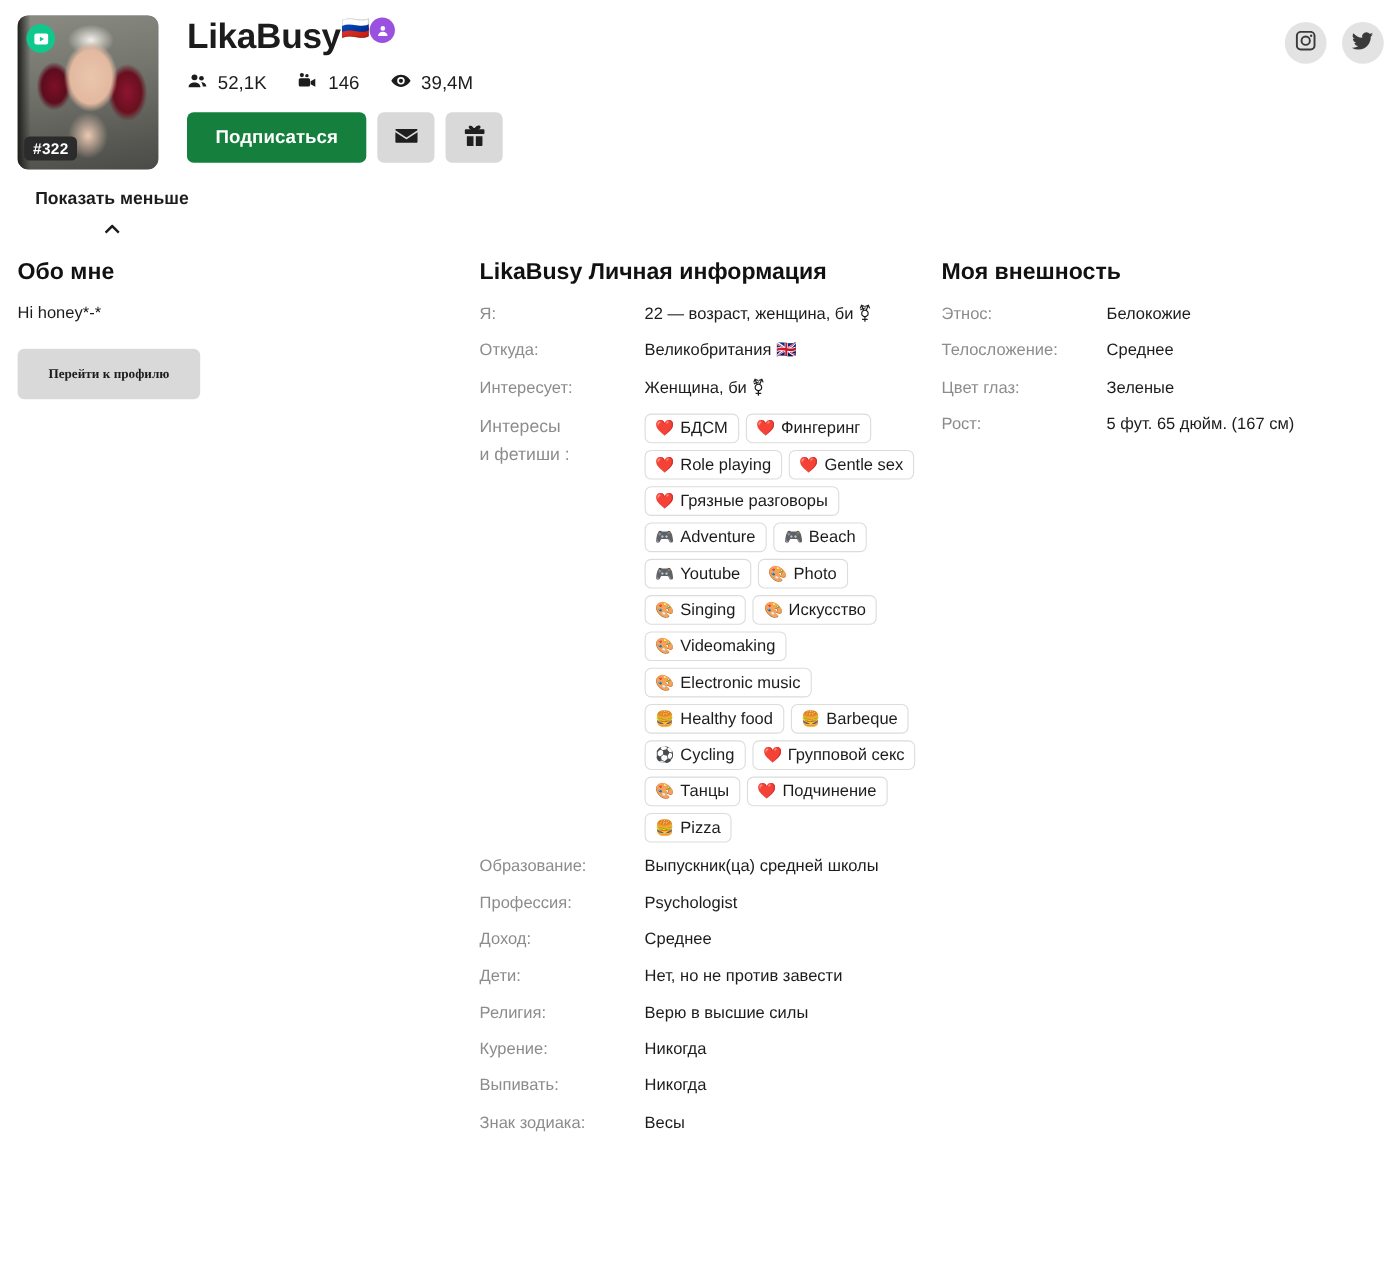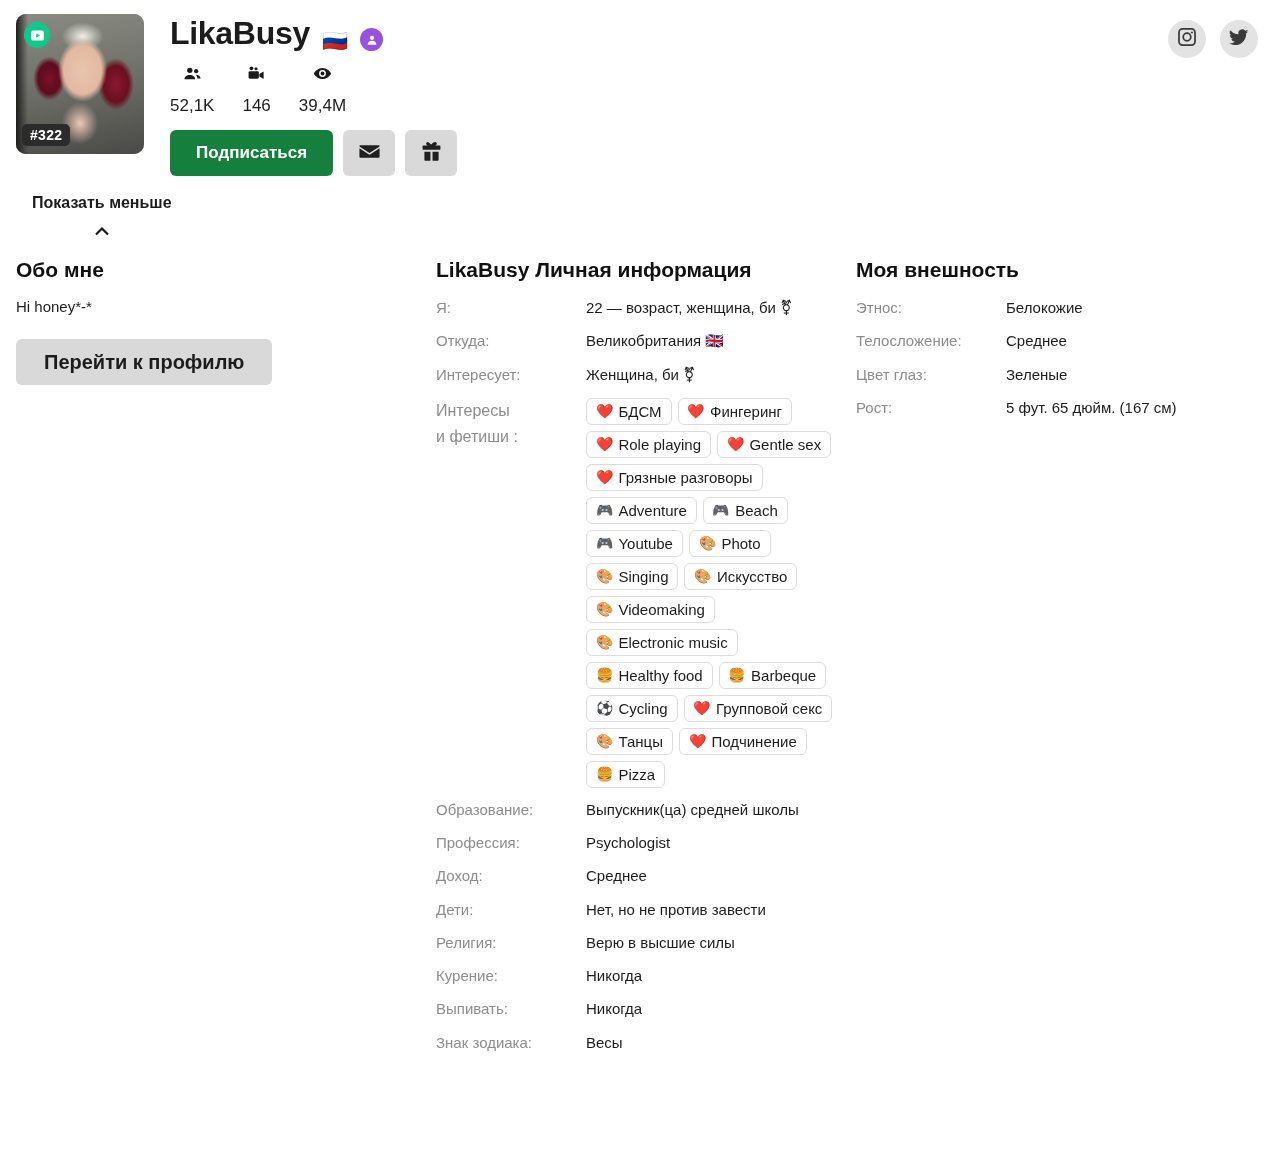--- a/index.html
+++ b/index.html
@@ -47,34 +47,34 @@
   .play-badge svg { width: 15px; height: 15px; }
   .rank-badge {
     position: absolute; left: 6px; bottom: 8px;
     background: #2b2b2b; color: #fff;
     font-size: 14px; font-weight: 700;
     padding: 3px 8px; border-radius: 5px;
     letter-spacing: .3px;
   }
 
   .head-main { margin-left: 26px; padding-top: 2px; }
-  .name-row { display: flex; align-items: flex-end; gap: 12px; }
+  .name-row { display: flex; align-items: flex-start; gap: 0; }
   .profile-name {
     font-size: 32px; font-weight: 700; color: #1c1c1c;
     letter-spacing: -.3px; line-height: 1.1;
   }
   .flag-emoji { font-size: 21px; line-height: 1; }
   .verified-badge {
     width: 23px; height: 23px; border-radius: 50%;
     background: #9b51e0; display: flex; align-items: center; justify-content: center;
   }
   .verified-badge svg { width: 14px; height: 14px; }
 
   .stats-row { display: flex; align-items: center; gap: 28px; margin-top: 13px; }
-  .stat { display: flex; align-items: center; gap: 9px; flex-direction: column; }
+  .stat { display: flex; align-items: center; gap: 9px; }
   .stat svg { width: 19px; height: 19px; fill: #1c1c1c; }
   .stat-value { font-size: 17px; color: #1c1c1c; }
 
   .actions-row { display: flex; align-items: center; gap: 10px; margin-top: 14px; }
   .btn-subscribe {
     background: #15803d; color: #fff;
     font-size: 17px; font-weight: 700;
     border: none; border-radius: 6px;
     padding: 0 26px; height: 46px;
     cursor: pointer;
@@ -117,23 +117,23 @@
   .col-personal { width: 420px; flex: 0 0 420px; }
   .col-looks { flex: 1 1 auto; }
 
   .section-title {
     font-size: 21px; font-weight: 700; color: #111;
     margin: 0 0 16px 0;
   }
   .about-text { font-size: 15px; color: #1c1c1c; margin-bottom: 24px; }
   .btn-profile {
     background: #d9d9d9; border: none; border-radius: 6px;
-    font-size: 20px; font-weight: 700; color: #1c1c1c;
+    font-size: 12px; font-weight: 700; color: #1c1c1c;
     padding: 0 28px; height: 46px; cursor: pointer;
-    font-family: Liberation Sans, sans-serif;
+    font-family: Liberation Serif, serif;
   }
 
   .info-row { display: flex; margin-bottom: 13px; align-items: flex-start; }
   .info-label {
     color: #8c8c8c; font-size: 15px;
     flex: 0 0 auto; line-height: 1.35;
   }
   .col-personal .info-label { width: 150px; }
   .col-looks .info-label { width: 150px; }
   .info-value {

